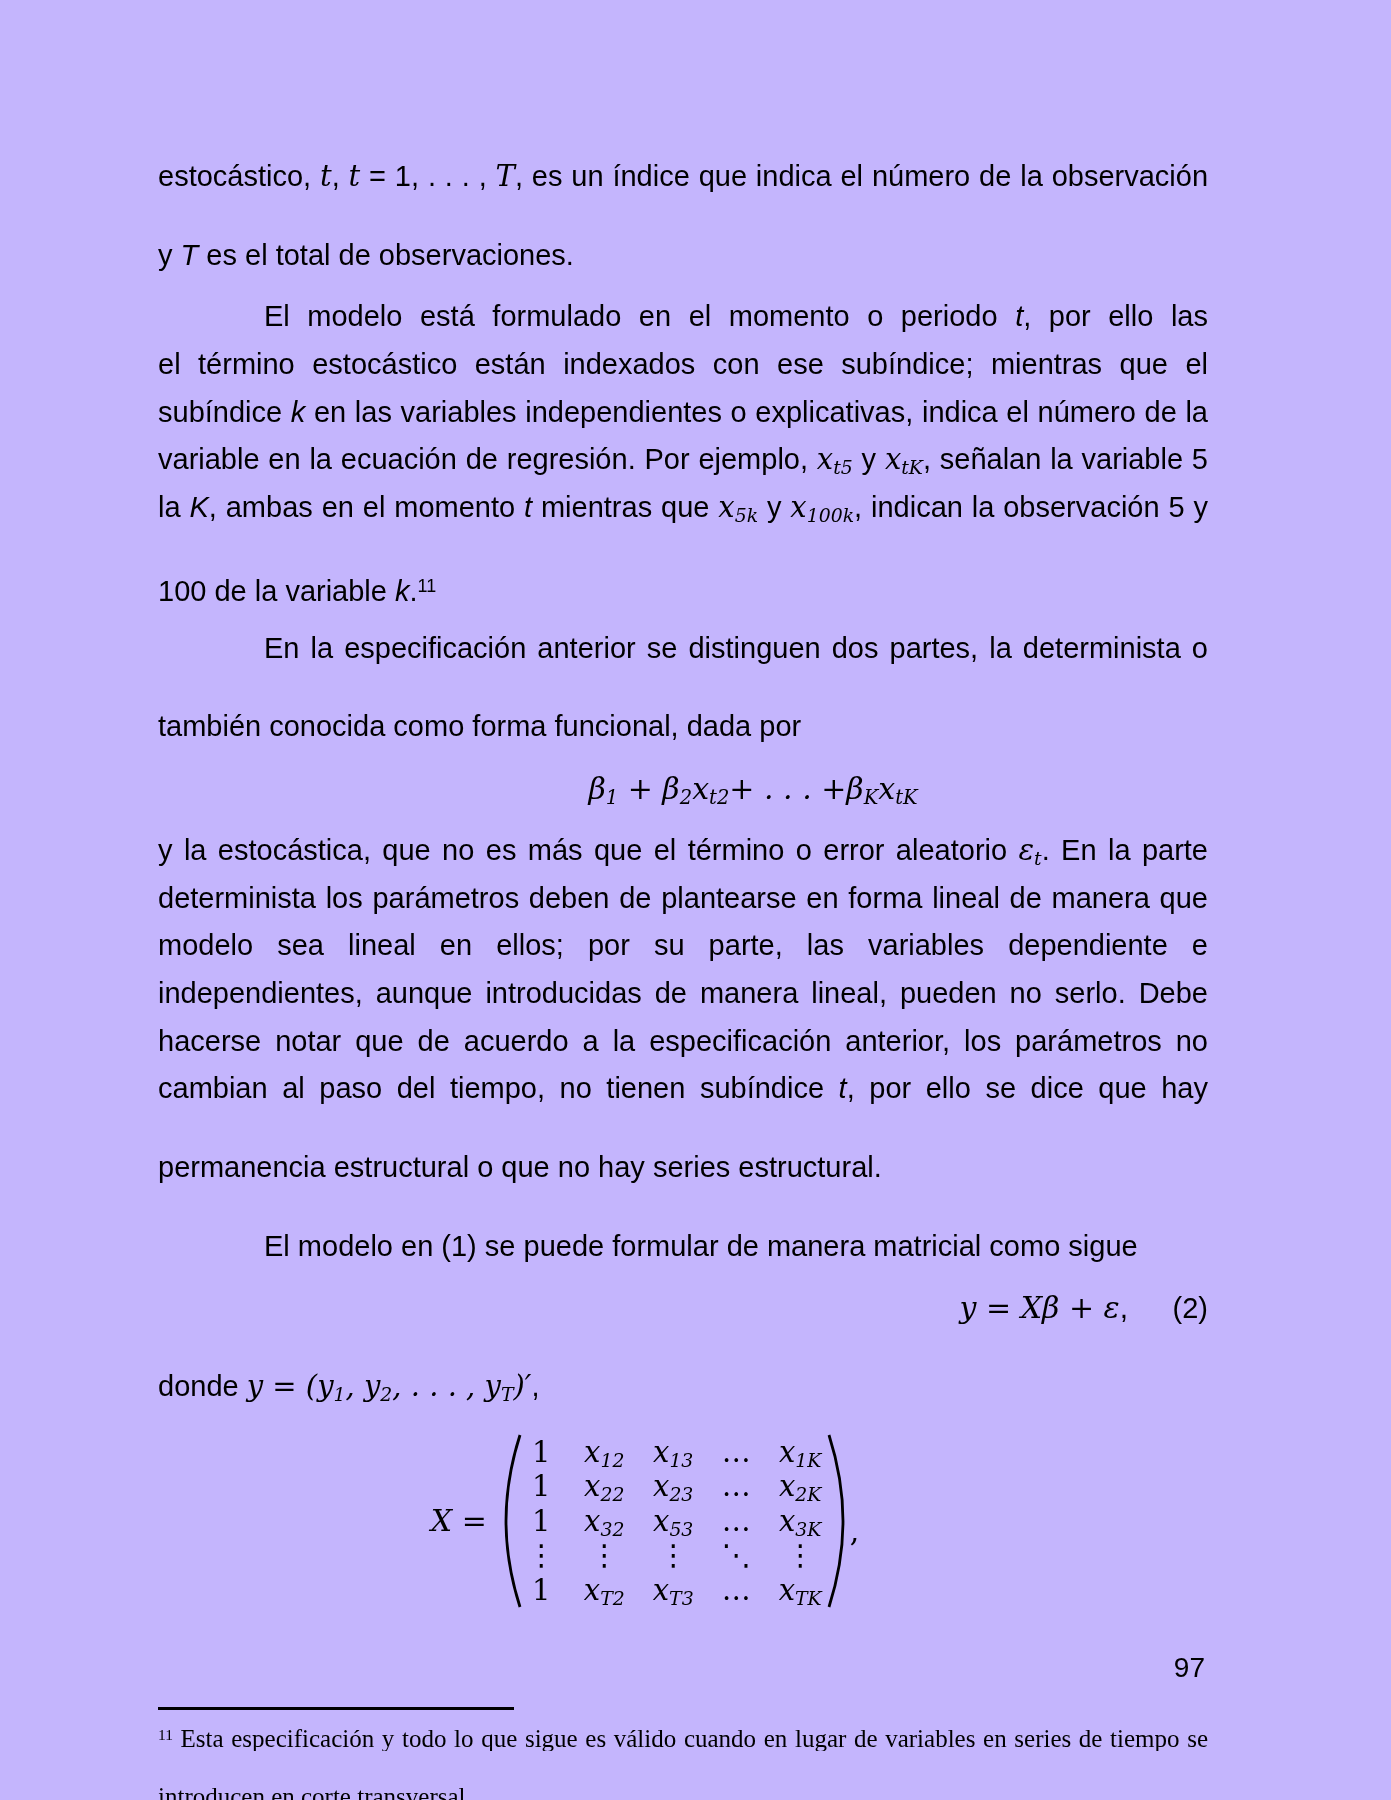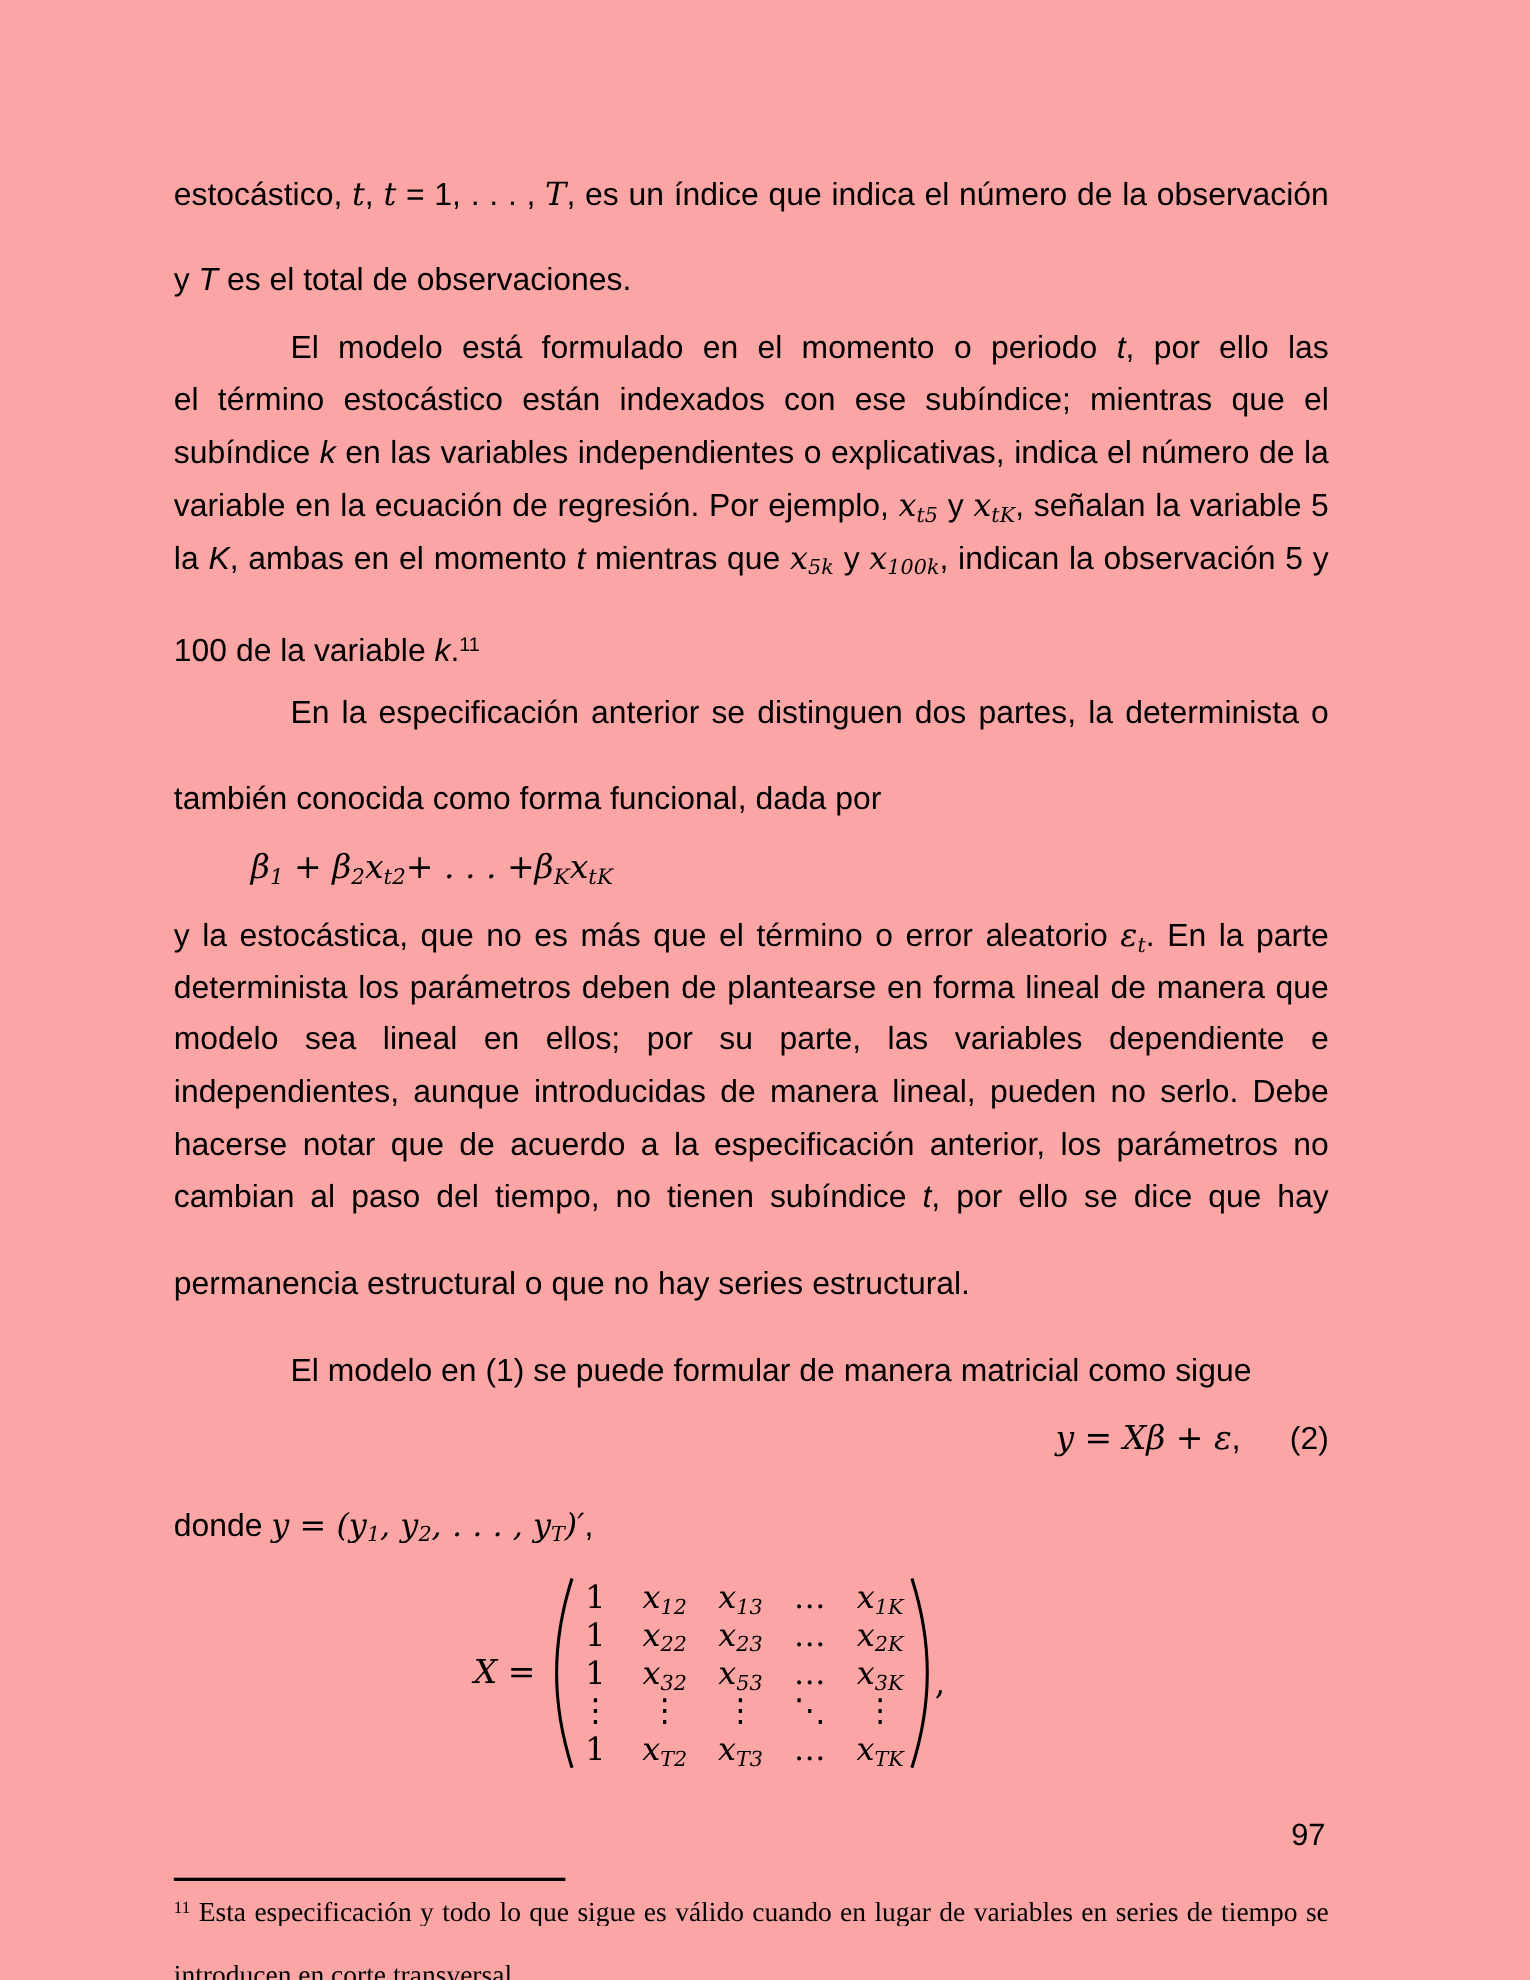--- a/index.html
+++ b/index.html
@@ -7,38 +7,38 @@
   body {
     width:1391px; height:1800px;
     font-family:"Liberation Sans", sans-serif;
     color:#000;
     position:relative;
   }
   .page {
     position:relative;
     width:1391px; height:1800px;
     padding:153px 183px 0 158px;
-    background:#fca5a5;
+    background:#c4b5fd;
     overflow:hidden;
   }
   .body-text { font-size:29px; line-height:47.7px; }
   .para { margin-bottom:14px; }
   .line { text-align:justify; height:47.7px; overflow:hidden; }
   .line.j::after { content:""; display:inline-block; width:100%; }
   .line.last { text-align:left;margin-top:31px; }
   .line.last::after { content:none; }
   .indent .line:first-child { text-indent:106px; }
 
   
   .m { font-family:"DejaVu Serif", "DejaVu Sans", serif; font-style:italic; }
   sub { font-size:0.65em; vertical-align:-0.28em;font-style:italic; }
   sup { font-size:0.62em; vertical-align:0.5em; }
 
   .formula-row {
-    font-size:30px; height:48px; line-height:48px;
+    text-align:center; font-size:30px; height:48px; line-height:48px;
     margin:0 0 14px 0;
   }
   .formula-row .shift-r { display:inline-block; transform:translateX(70px); }
   .eq-row {
     position:relative; text-align:right; font-size:30px;
     height:48px; line-height:48px; margin:14px 0 14px 0;
   }
   .eq-row .shift-l { display:inline-block; transform:translateX(-80px); }
   .eq-num {
     position:absolute; right:0; top:0;

